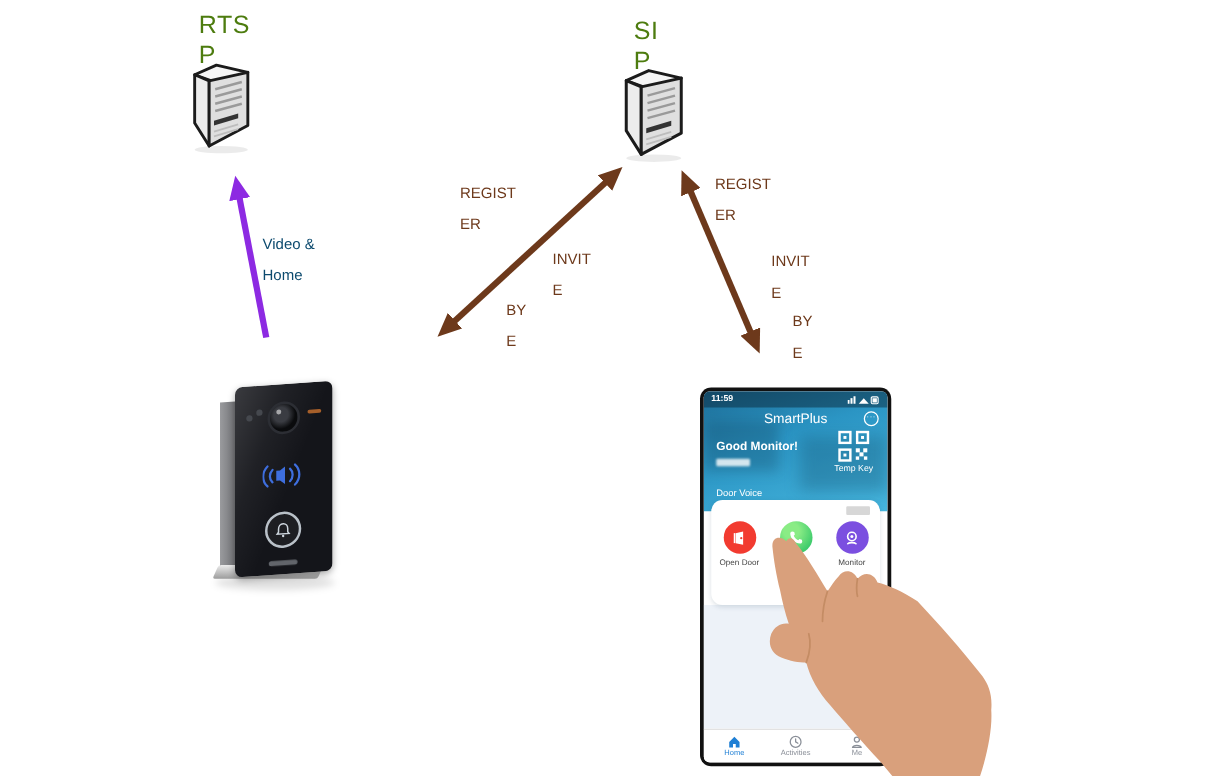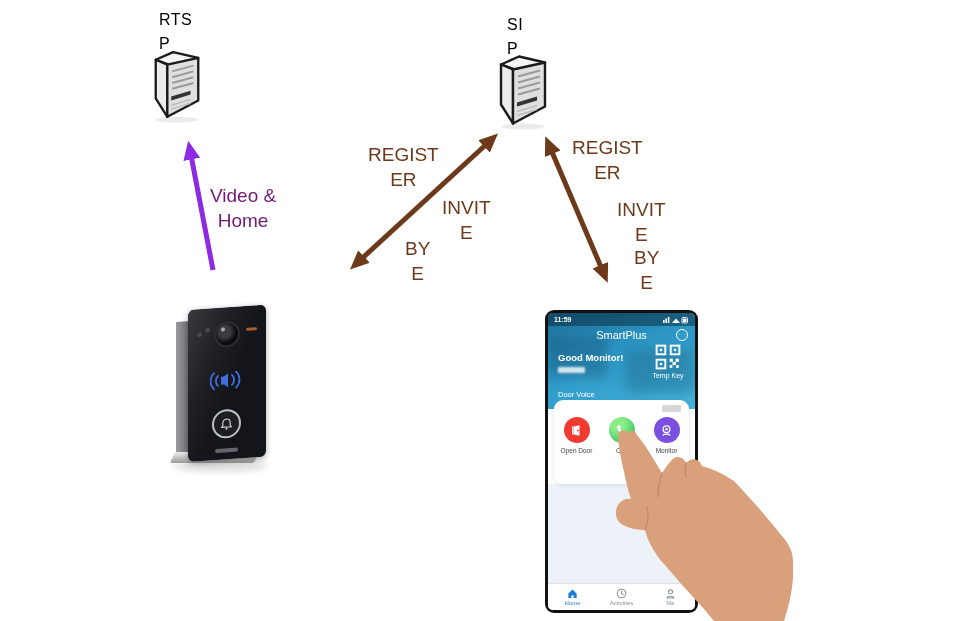--- a/index.html
+++ b/index.html
@@ -3,24 +3,24 @@
 <meta charset="utf-8">
 <style>
   * { margin:0; padding:0; box-sizing:border-box; }
   html,body { width:980px; height:621px; background:#fff; overflow:hidden; }
   body { font-family:"Liberation Sans", sans-serif; position:relative; }
   .stage { position:absolute; inset:0; }
 
   .abs { position:absolute; }
 
   
-  .srv-label { font-size:16px; color:#000000; line-height:24px; letter-spacing:0.5px; }
-  .flow-label { font-size:19px; font-weight:400; line-height:25px; white-space:nowrap;text-align:center; }
+  .srv-label { font-size:20px; color:#4d7c0f; line-height:24px; letter-spacing:0.5px; }
+  .flow-label { font-size:12px; font-weight:400; line-height:25px; white-space:nowrap; }
   .brown { color:#6d391b; }
-  .purple { color:#701a75; }
+  .purple { color:#0c4a6e; }
   .lbl-line { display:block; }
 
   
   .server { position:absolute; }
 
   
   .intercom { position:absolute; left:168px; top:302px; width:106px; height:175px; }
   .ic-shadow { position:absolute; left:4px; top:158px; width:96px; height:12px; border-radius:50%;
                background:rgba(0,0,0,0.12); filter:blur(3px); }
   .ic-side { position:absolute; left:8px; top:20px; width:18px; height:140px;
@@ -37,21 +37,21 @@
                    background:rgba(255,255,255,0.55); }
   .ic-dot { position:absolute; width:5px; height:5px; border-radius:50%; background:#45484e; }
   .ic-led { position:absolute; left:58px; top:22px; width:11px; height:3px; border-radius:2px; background:#a65f2a; }
   .ic-bell { position:absolute; left:24px; top:102px; width:29px; height:29px; border-radius:50%;
              border:2px solid rgba(214,222,230,0.85); display:flex; align-items:center; justify-content:center;
              background:rgba(255,255,255,0.04); }
   .ic-brand { position:absolute; left:27px; top:141px; width:23px; height:4px; border-radius:2px;
               background:#70747a; opacity:0.85; filter:blur(0.4px); }
 
   
-  .phone { position:absolute; left:545px; top:310px; width:153px; height:303px;
+  .phone { position:absolute; left:560px; top:310px; width:153px; height:303px;
            background:#111; border-radius:9px; padding:3px; }
   .screen { position:relative; width:147px; height:297px; background:#fff; overflow:hidden;
             display:flex; flex-direction:column; border-radius:5px; }
   .ph-header { position:relative; height:96px; flex:0 0 auto;
                background:linear-gradient(160deg,#1d6d97 0%, #2b95c4 40%, #46b6de 100%); color:#fff; }
   .ph-photo1 { position:absolute; left:0; top:24px; width:60px; height:40px; background:rgba(12,52,76,0.25); filter:blur(5px); }
   .ph-photo2 { position:absolute; right:0; top:36px; width:70px; height:44px; background:rgba(16,70,96,0.28); filter:blur(6px); }
   .statusbar { position:relative; height:13px; background:rgba(6,30,46,0.45);
                display:flex; align-items:center; justify-content:space-between; padding:0 6px; }
   .st-time { font-size:7px; font-weight:bold; color:#fff; }

